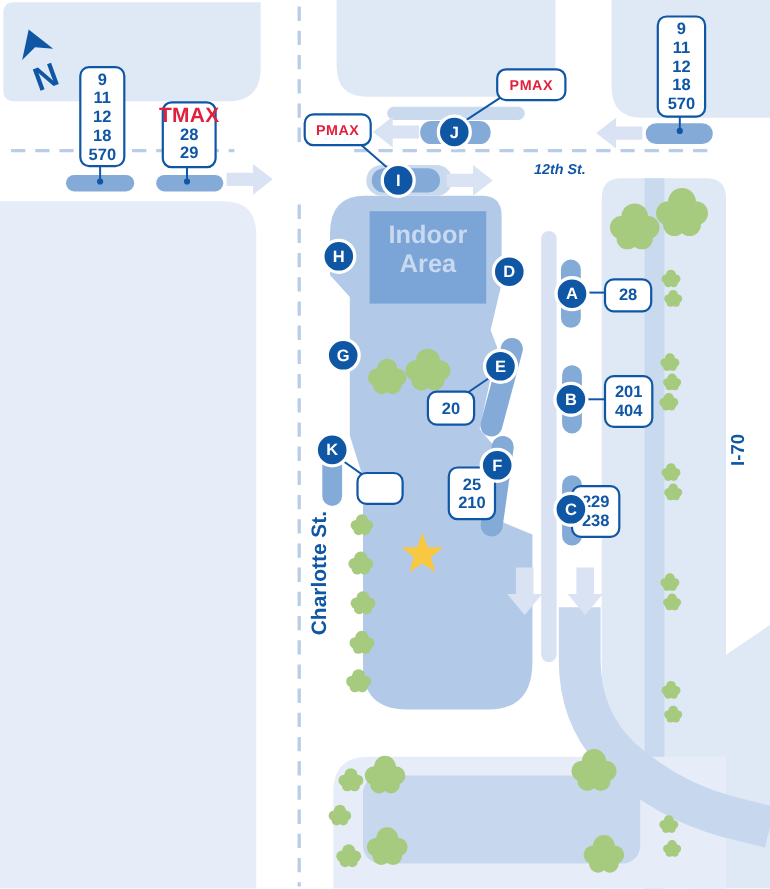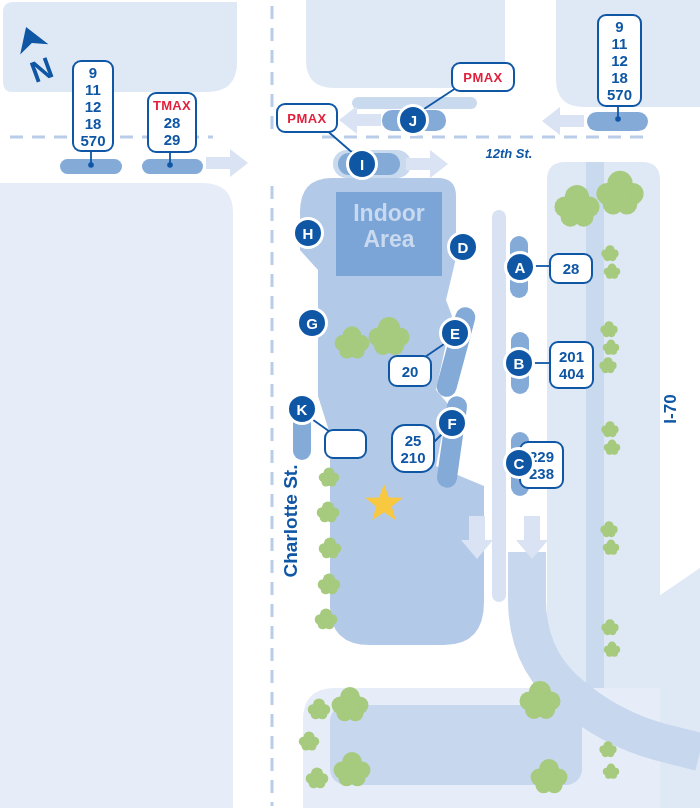--- a/index.html
+++ b/index.html
@@ -25,21 +25,21 @@
   .s-line{stroke:var(--dark_blue,#0f57a5);stroke-width:1.8;fill:none}
 
   .stop{position:absolute;width:26px;height:26px;border-radius:50%;
         background:var(--dark_blue,#0f57a5);border:3px solid #fff;color:#fff;
         font-weight:bold;font-size:15px;display:flex;align-items:center;justify-content:center;}
 
   .rbox{position:absolute;background:#fff;border:2.5px solid var(--dark_blue,#0f57a5);
         border-radius:9px;color:var(--dark_blue,#0f57a5);font-weight:bold;font-size:15px;
         line-height:17px;display:flex;flex-direction:column;align-items:center;
         justify-content:center;white-space:pre-line;text-align:center;}
-  .rbox .red{color:var(--red,#e2203c);font-size:13px;letter-spacing:.3px;}
+  .rbox .red{color:var(--red,#e2203c);font-size:19px;letter-spacing:.3px;}
   .pmax{font-size:13px;color:var(--red,#e2203c);letter-spacing:.5px;align-items:center;}
 
   .lbl{position:absolute;font-weight:bold;color:var(--dark_blue,#0f57a5);
        text-align:center;white-space:pre-line;}
   .rot{transform:rotate(-90deg);}
 </style>
 </head>
 <body>
 
 <div class="map">
@@ -184,21 +184,21 @@
   <div class="rbox pmax" style="left:451px;top:62px;width:60px;height:26px;"><span>PMAX</span></div>
 
   <div class="rbox pmax" style="left:276px;top:103px;width:58px;height:26px;"><span>PMAX</span></div>
 
   <div class="rbox" style="left:549px;top:253px;width:40px;height:27px;">28</div>
   <div class="rbox" style="left:549px;top:341px;width:41px;height:44px;">201
 404</div>
   <div class="rbox" style="left:519px;top:441px;width:41px;height:44px;">229
 238</div>
   <div class="rbox" style="left:388px;top:355px;width:40px;height:28px;">20</div>
-  <div class="rbox" style="left:391px;top:424px;width:40px;height:45px;border-radius:14px;">25
+  <div class="rbox" style="left:407px;top:424px;width:40px;height:45px;">25
 210</div>
   <div class="rbox" style="left:324px;top:429px;width:39px;height:26px;"></div>
 
   <div class="stop" style="left:504px;top:251px;">A</div>
   <div class="stop" style="left:503px;top:347px;">B</div>
   <div class="stop" style="left:503px;top:447px;">C</div>
   <div class="stop" style="left:447px;top:231px;">D</div>
   <div class="stop" style="left:439px;top:317px;">E</div>
   <div class="stop" style="left:436px;top:407px;">F</div>
   <div class="stop" style="left:296px;top:307px;">G</div>

